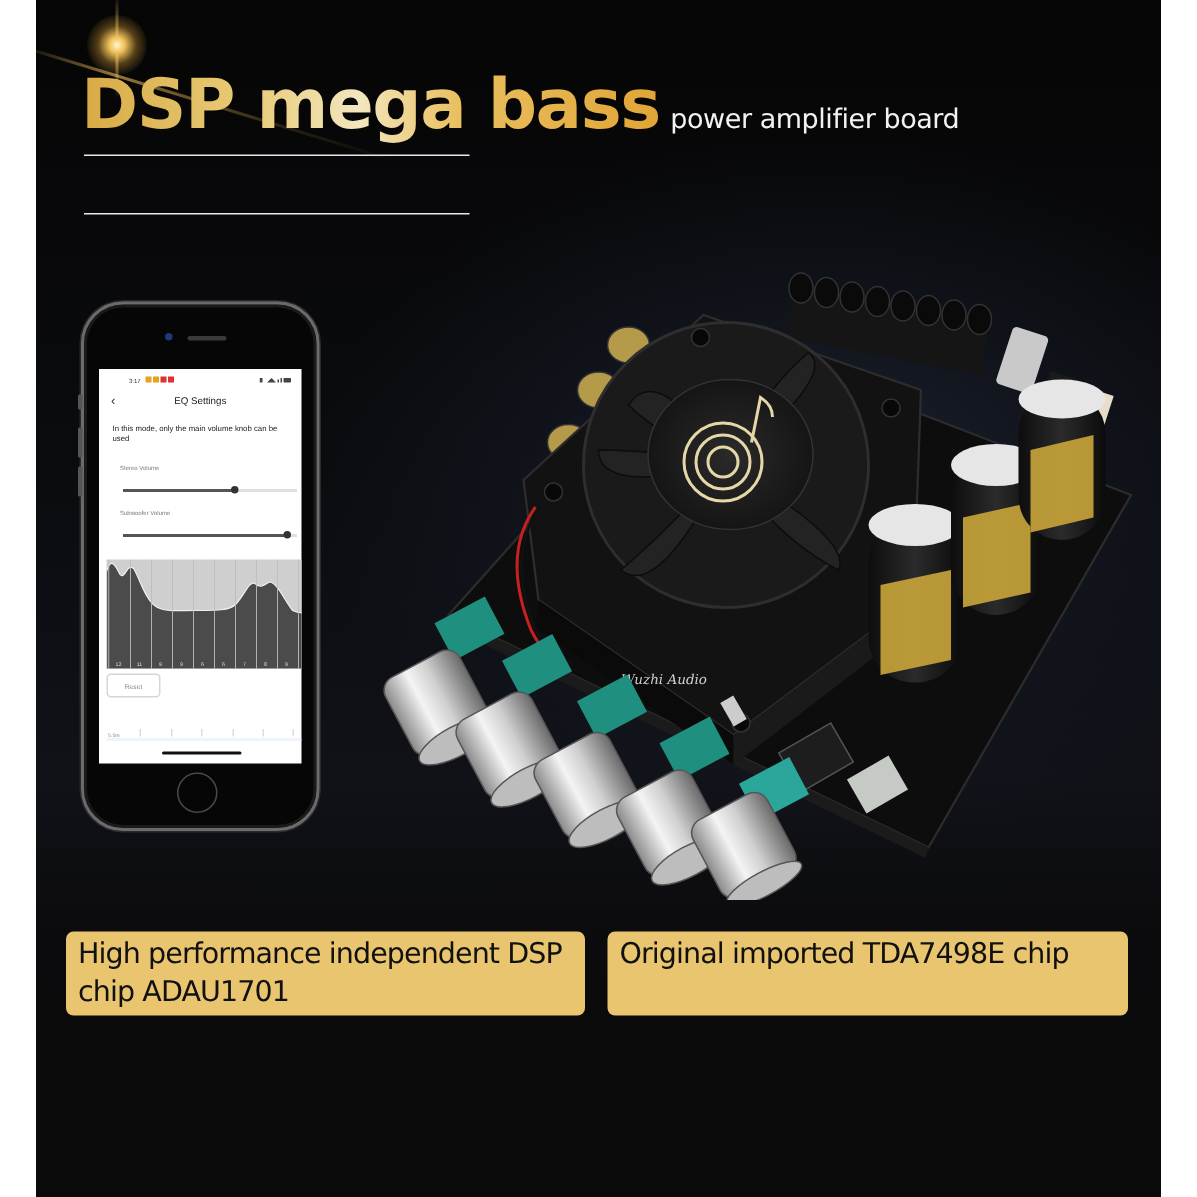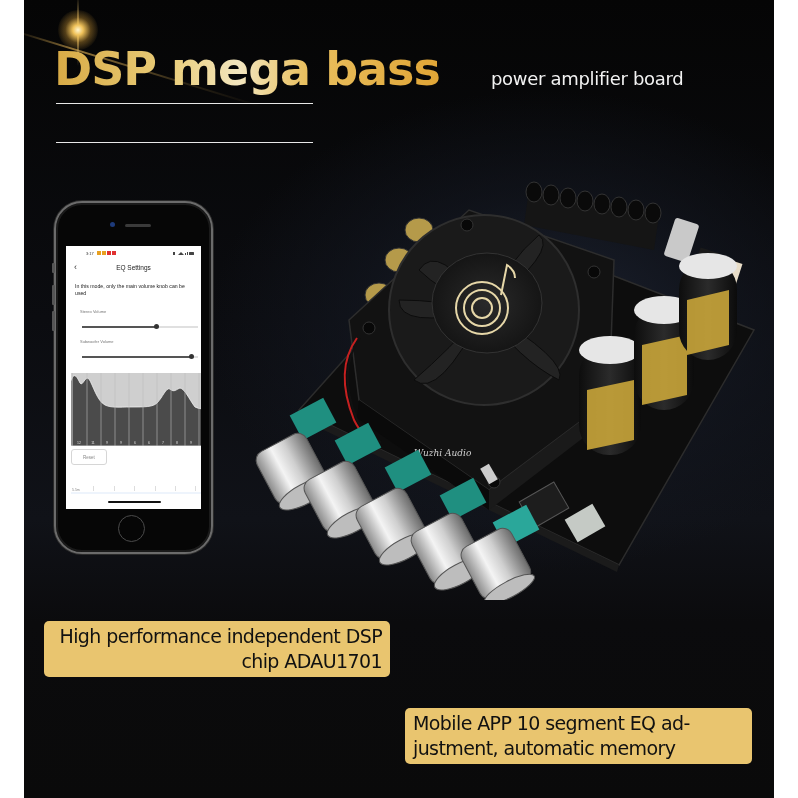--- a/index.html
+++ b/index.html
@@ -21,21 +21,21 @@
     position: absolute; left: -10px; top: 30px; width: 260px; height: 2px;
     background: linear-gradient(90deg, rgba(240,190,90,0) 0%, rgba(240,190,90,0.6) 25%, rgba(240,190,90,0.15) 70%, rgba(240,190,90,0) 100%);
     transform: rotate(17deg); transform-origin: left center;
   }
   .flare-v {
     position: absolute; left: 53px; top: -4px; width: 2px; height: 70px;
     background: linear-gradient(180deg, rgba(240,190,90,0) 0%, rgba(250,210,120,0.7) 50%, rgba(240,190,90,0) 100%);
   }
 
   
-  .title-row { position: absolute; left: 30px; top: 42px; display: flex; align-items: baseline; white-space: nowrap; gap: 44px; }
+  .title-row { position: absolute; left: 30px; top: 42px; display: flex; align-items: baseline; white-space: nowrap; }
   .title-main {
     font-family: "DejaVu Sans", sans-serif; font-size: 46px; font-weight: 700; letter-spacing: -1px;
     background: linear-gradient(90deg, #d8aa45 0%, #e9cd7a 30%, #f3e6bf 48%, #e9c060 65%, #e0a536 100%);
     -webkit-background-clip: text; background-clip: text; color: transparent;
   }
   .title-sub { margin-left: 7px; font-family: "DejaVu Sans", sans-serif; font-size: 18px; color: #f2f2f2; letter-spacing: -0.3px; }
   .spec-line { position: absolute; left: 32px; width: 257px; height: 1px; background: #e8e8e8; }
   .spec-line.top { top: 103px; }
   .spec-line.bottom { top: 142px; }
   .spec-text { position: absolute; left: 32px; top: 110px; font-family: "DejaVu Sans", sans-serif; font-size: 20px; color: #f0f0f0; letter-spacing: -0.4px; white-space: nowrap; }
@@ -79,21 +79,21 @@
 
   
   .board-wrap { position: absolute; left: 215px; top: 160px; width: 520px; height: 440px; }
 
   
   .feature {
     position: absolute; height: 56px; background: #e9c56f; border-radius: 5px;
     padding: 3px 8px; font-family: "DejaVu Sans", sans-serif; font-size: 19px; line-height: 25px;
     color: #111; letter-spacing: -0.6px; overflow: hidden;
   }
-  .f1 { left: 20px; top: 621px; width: 346px; text-align: right; }
+  .f1 { left: 20px; top: 621px; width: 346px; }
   .f2 { left: 381px; top: 621px; width: 347px; }
   .f3 { left: 20px; top: 708px; width: 346px; }
   .f4 { left: 381px; top: 708px; width: 347px; }
 </style>
 </head>
 <body>
 
 <div class="canvas">
   <div class="flare-streak"></div>
   <div class="flare-v"></div>
@@ -312,14 +312,14 @@
           </g>
         <g transform="rotate(-28 255 400)">
             <rect x="227" y="375" width="56" height="58" rx="10" fill="url(#knob)"></rect>
             <ellipse cx="255" cy="433" rx="28" ry="8" fill="#bdbdbd"></ellipse>
           </g>
       </g>
     </svg>
   </div>
 
   <div class="feature f1">High performance independent DSP chip ADAU1701</div>
-  <div class="feature f4">Mobile APP 10 segment EQ ad-justment, automatic memory</div>
+  <div class="feature f2">Original imported TDA7498E chip</div>
 </div>
 
 </body></html>

